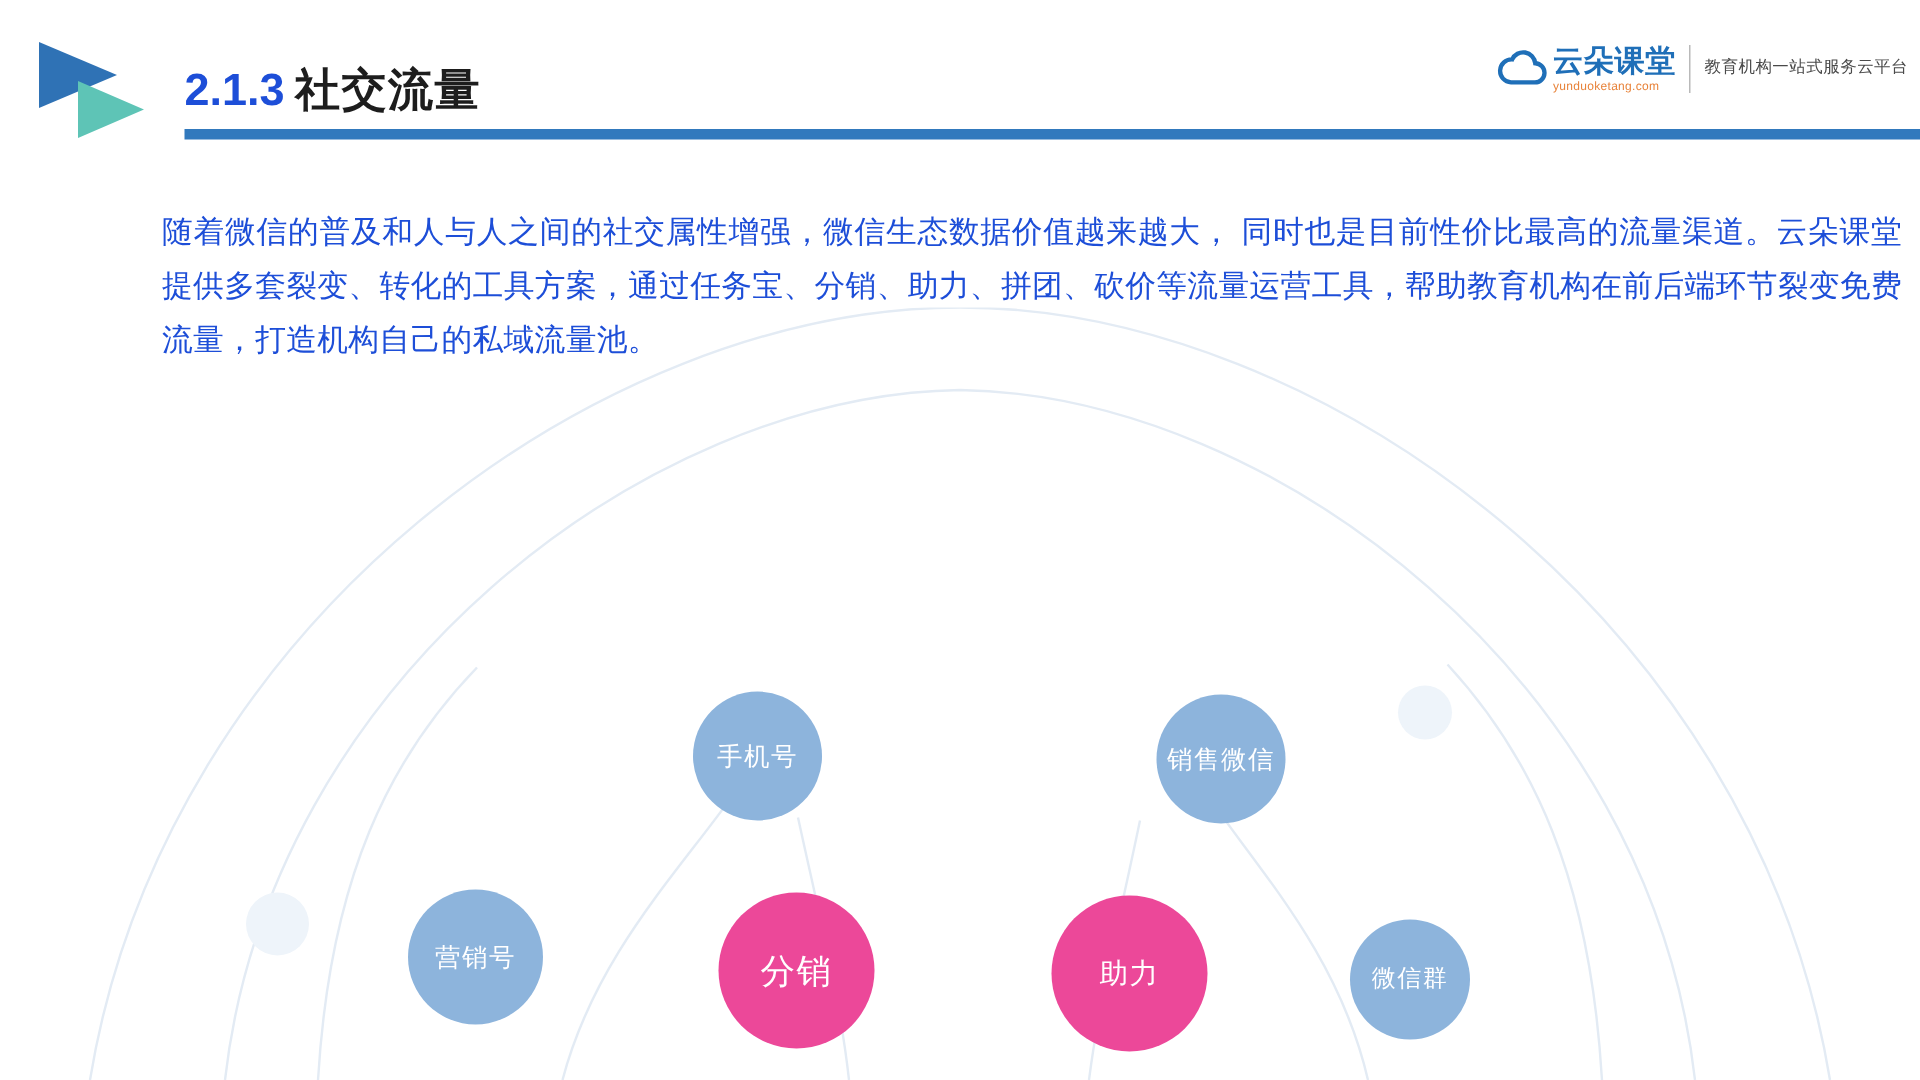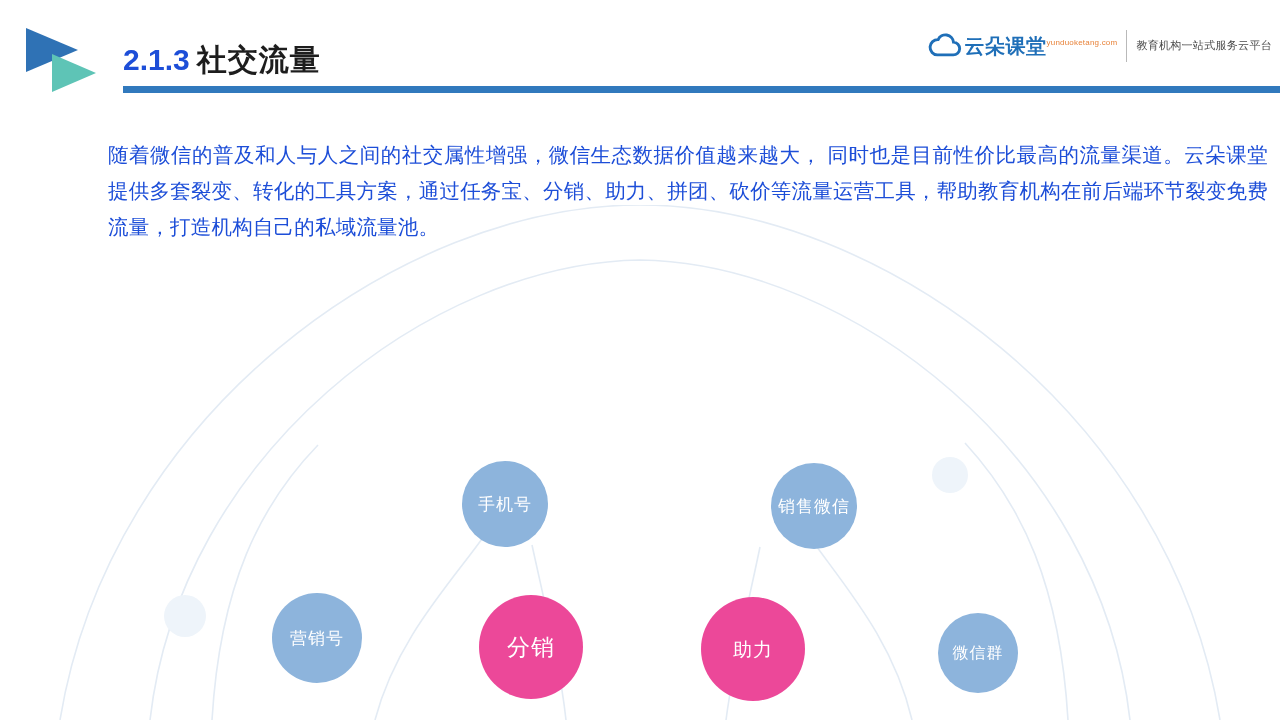--- a/index.html
+++ b/index.html
@@ -85,21 +85,21 @@
     gap: 9px;
   }
   .brand-left {
     display: flex;
     align-items: center;
     gap: 3px;
   }
   .cloud-icon { width: 34px; height: 30px; display:block; }
   .brand-words {
     display: flex;
-    flex-direction: row;
+    flex-direction: column;
     line-height: 1;
     justify-content: space-between;
   }
   .brand-cn {
     font-size: 20px;
     font-weight: 700;
     color: #1f6fb8;
     letter-spacing: 0.5px;
   }
   .brand-url {
@@ -230,20 +230,20 @@
       </div>
       <div class="node light" style="left: 272px; top: 388px; width: 90px; height: 90px; font-size: 17px;">
         <span>营销号</span>
       </div>
       <div class="node dark" style="left: 479px; top: 390px; width: 104px; height: 104px; font-size: 23px;">
         <span>分销</span>
       </div>
       <div class="node dark" style="left: 701px; top: 392px; width: 104px; height: 104px; font-size: 19px;">
         <span>助力</span>
       </div>
-      <div class="node light" style="left: 938px; top: 408px; width: 80px; height: 80px; font-size: 16px;">
+      <div class="node light" style="left: 900px; top: 408px; width: 80px; height: 80px; font-size: 16px;">
         <span>微信群</span>
       </div>
     </div>
 
 <div class="dot" style="left: 164px; top: 390px; width: 42px; height: 42px;"></div>
     <div class="dot" style="left: 932px; top: 252px; width: 36px; height: 36px;"></div>
   </div>
 
 </body></html>

